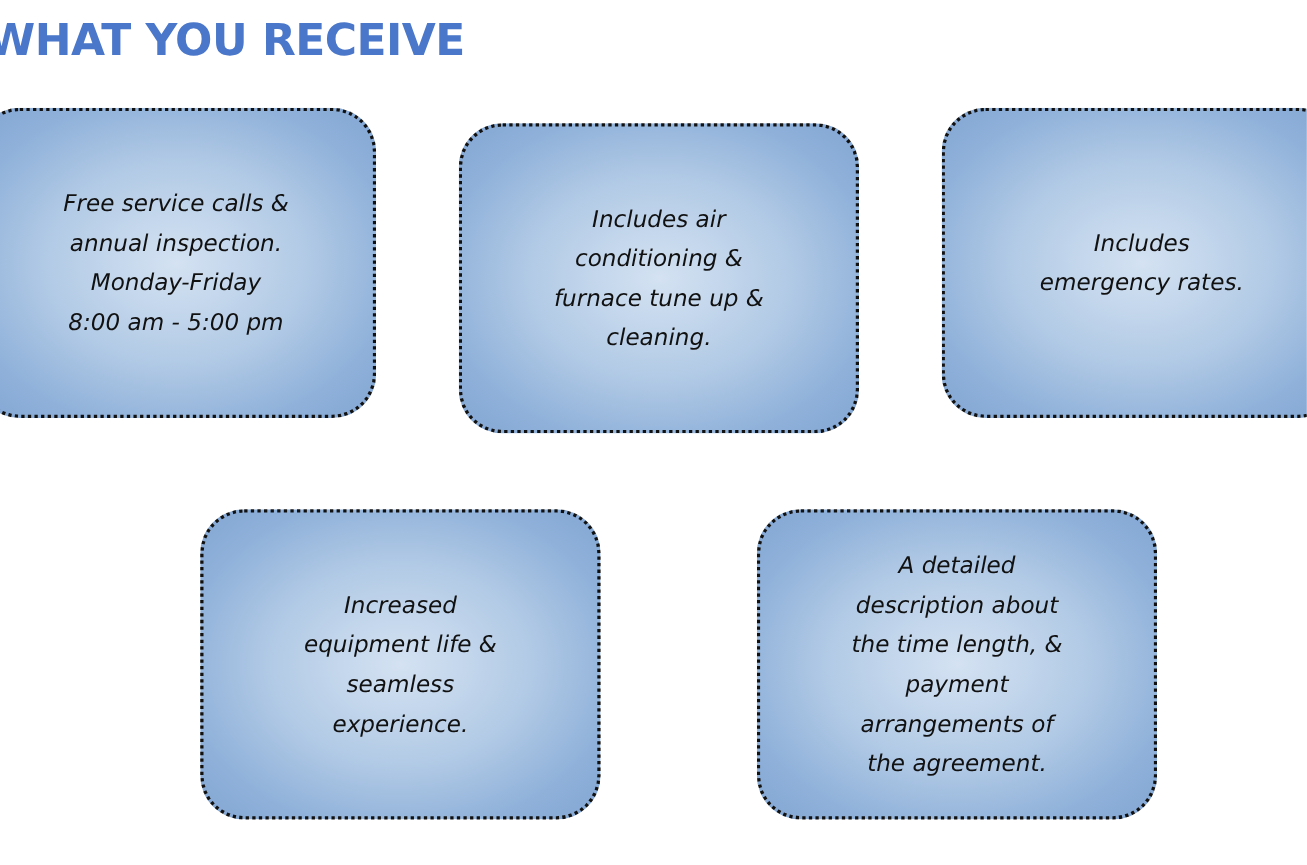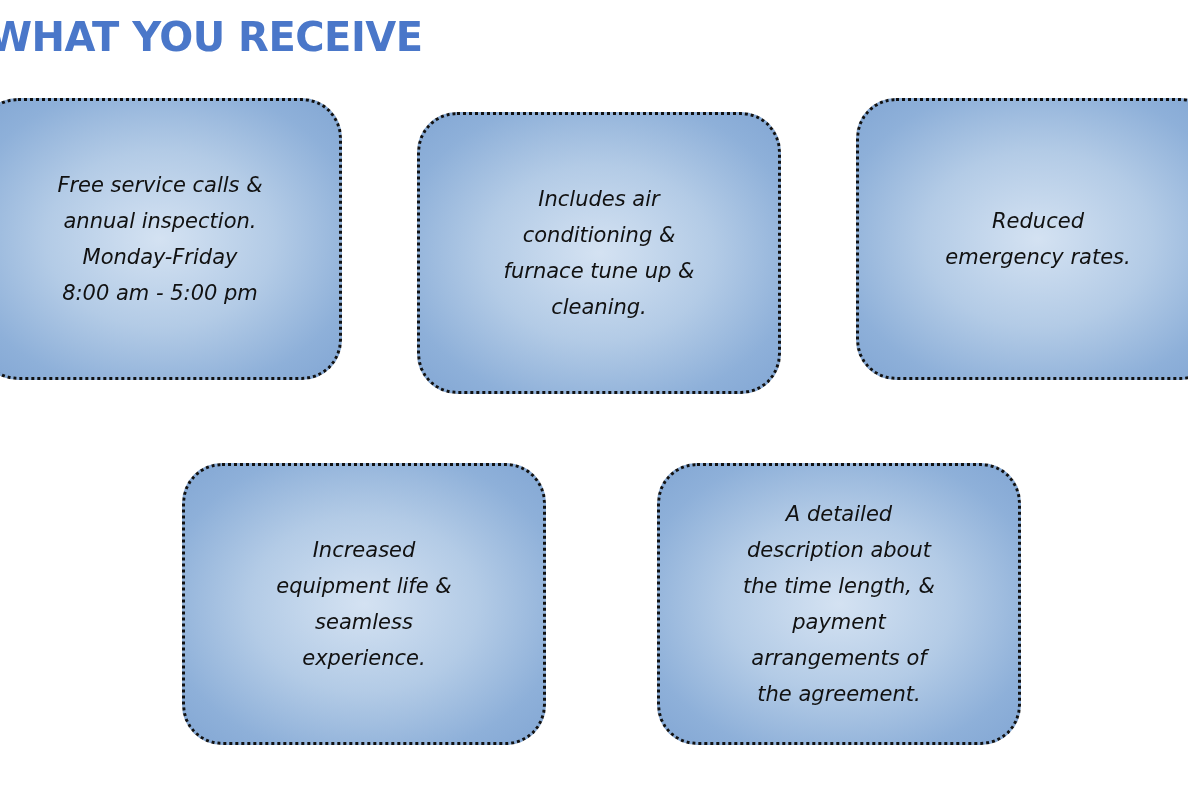--- a/index.html
+++ b/index.html
@@ -45,21 +45,21 @@
       line-height: 36px;
       color: #111111;
       padding: 0 14px;
       white-space: pre-line;
       font-style: italic;
     }
     #card-1 { left: -22px; top: 98px; }
     #card-2 { left: 417px; top: 112px; }
     #card-3 { left: 856px; top: 98px; }
     #card-4 { left: 182px; top: 463px; align-items: center; }
-    #card-5 { left: 657px; top: 463px; }
+    #card-5 { left: 688px; top: 463px; }
   </style>
 </head>
 <body>
 
 <h1 class="title">WHAT YOU RECEIVE</h1>
 
 <div class="card" id="card-1">
   <div class="card-text">Free service calls &amp;
 annual inspection.
 Monday-Friday
@@ -67,21 +67,21 @@
 </div>
 
 <div class="card" id="card-2">
   <div class="card-text">Includes air
 conditioning &amp;
 furnace tune up &amp;
 cleaning.</div>
 </div>
 
 <div class="card" id="card-3">
-  <div class="card-text">Reduced
+  <div class="card-text">Includes
 emergency rates.</div>
 </div>
 
 <div class="card" id="card-4">
   <div class="card-text">Increased
 equipment life &amp;
 seamless
 experience.</div>
 </div>
 

